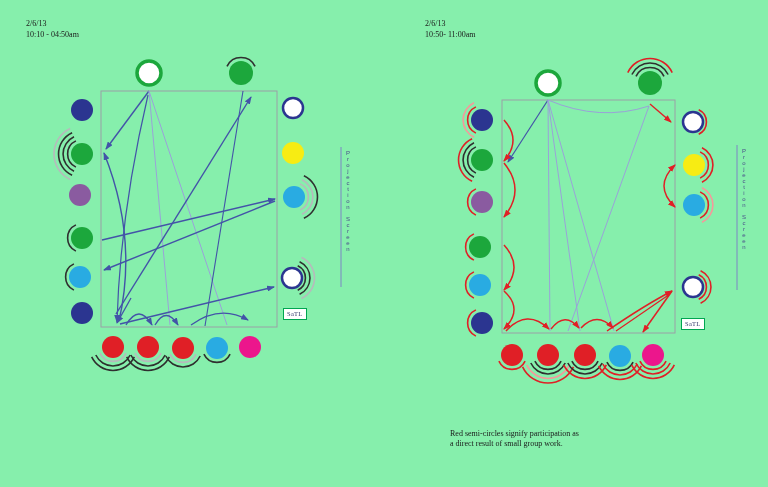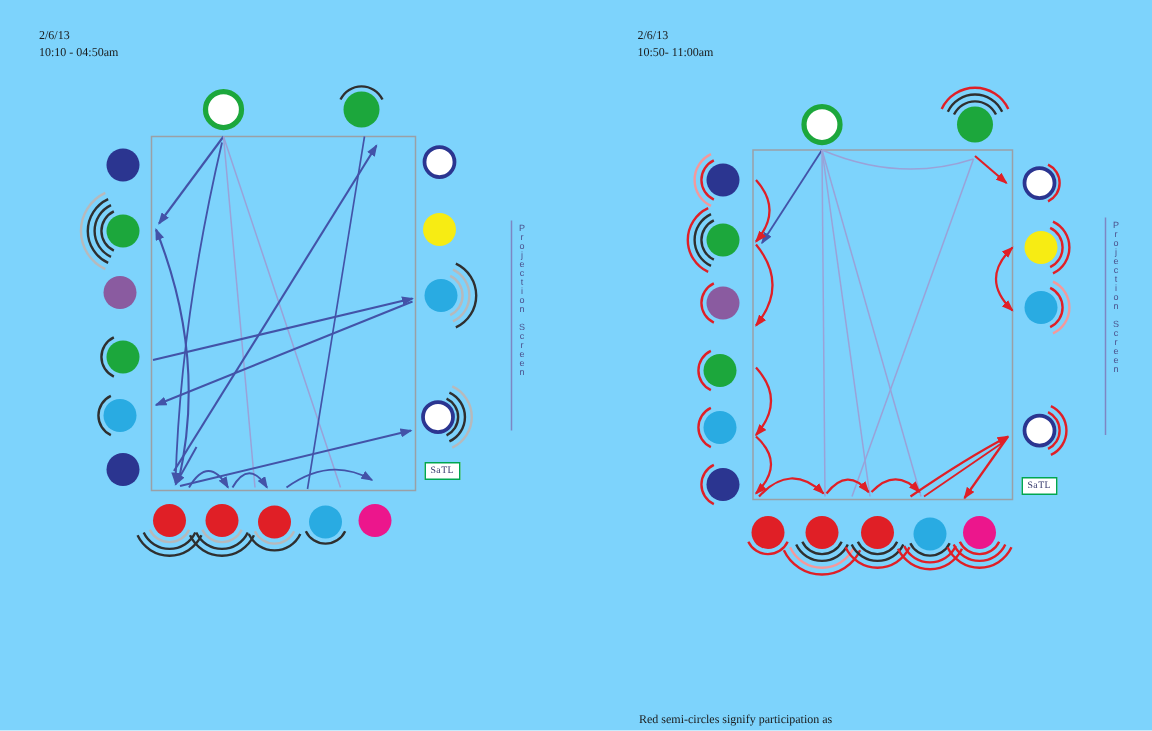--- a/index.html
+++ b/index.html
@@ -1,27 +1,27 @@
 <!DOCTYPE html>
 <html><head>
 <meta charset="utf-8">
 <style>
   html,body{margin:0;padding:0;background:#fff;}
-  .page{position:relative;width:768px;height:487px;background:#7dd3fc;overflow:hidden;
+  .page{position:relative;width:768px;height:487px;background:#86efac;overflow:hidden;
         font-family:"Liberation Serif",serif;}
   #canvas{position:absolute;left:0;top:0;}
   .hdr{position:absolute;font-size:8px;color:#1a1a1a;line-height:11px;}
   .hdr div{white-space:nowrap;}
   .satl{position:absolute;border:1.5px solid #00a651;background:#fff;color:#33376b;
         font-size:6.5px;line-height:8px;padding:1px 3px;letter-spacing:0.3px;}
   .proj{position:absolute;writing-mode:vertical-rl;text-orientation:upright;
         font-size:6px;color:#4a4f8a;font-family:"Liberation Sans",sans-serif;
         letter-spacing:0px;line-height:7px;}
-  .footnote{position:absolute;left:426px;top:429px;width:190px;font-size:8px;
-        color:#1a1a1a;line-height:9.5px;margin-top:46px;}
+  .footnote{position:absolute;left:450px;top:429px;width:190px;font-size:8px;
+        color:#1a1a1a;line-height:9.5px;}
 </style>
 </head>
 <body>
 
 <div class="page">
 
   <svg id="canvas" width="768" height="487" viewBox="0 0 768 487">
       <defs>
         <marker id="arr-blue" viewBox="0 0 8 6" refX="7" refY="3" markerWidth="8" markerHeight="6" orient="auto-start-reverse" markerUnits="userSpaceOnUse">
           <path d="M0 0 L8 3 L0 6 Z" fill="#4353a8"></path>
@@ -174,15 +174,16 @@
   <div class="proj" style="left:344px;top:150px;height:140px;">Projection Screen</div>
 
   <div class="proj" style="left:740px;top:148px;height:144px;">Projection Screen</div>
 
   <div class="satl" style="left:283px;top:308px;">SaTL</div>
 
   <div class="satl" style="left:681px;top:318px;">SaTL</div>
 
   <div class="footnote">
     <div>Red semi-circles signify participation as</div>
+    <div>a direct result of small group work.</div>
   </div>
 
 </div>
 
 </body></html>

